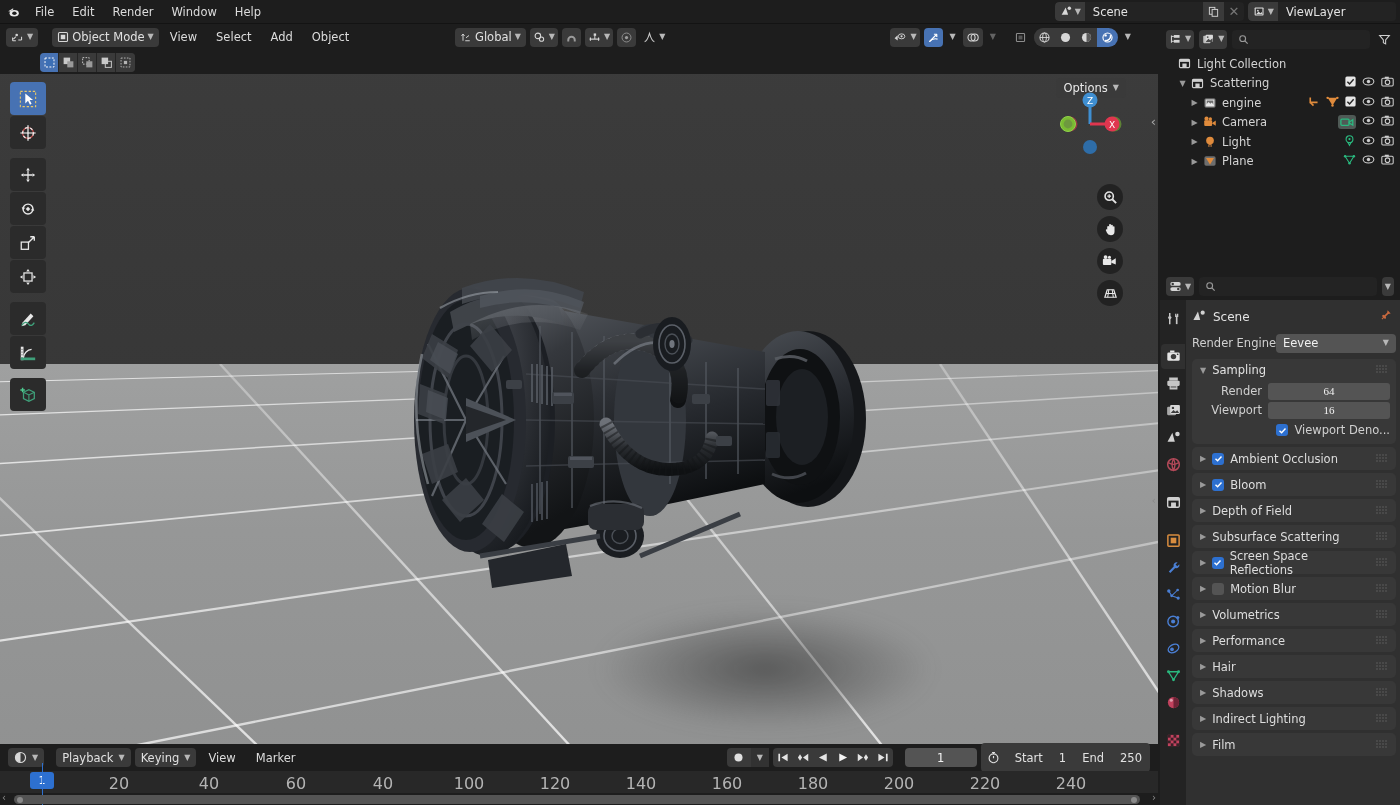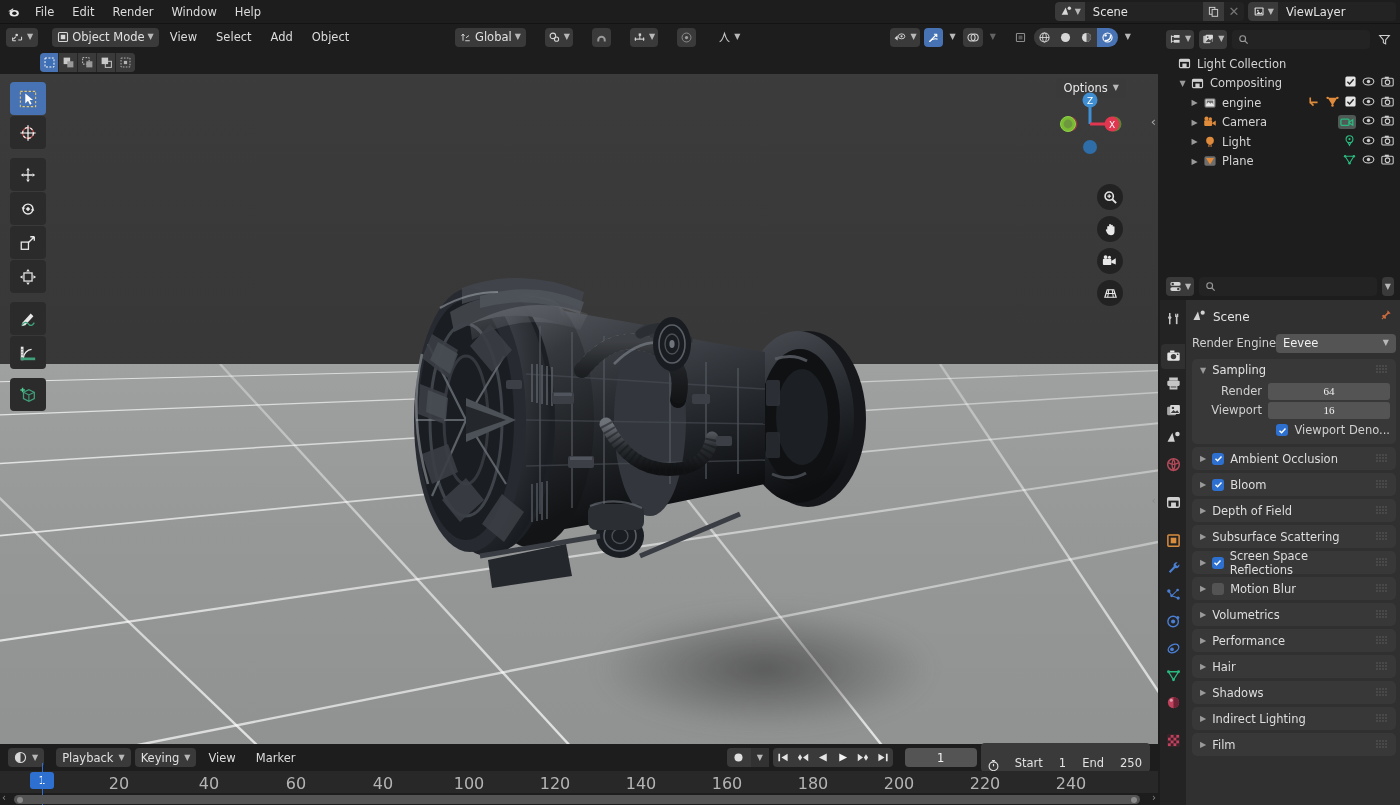--- a/index.html
+++ b/index.html
@@ -197,21 +197,21 @@
     gap: 5px; padding: 0 6px; font-size: 11.5px; color:#e0e0e0;
   }
   .tl-right { margin-left: auto; display:flex; align-items:center; gap: 4px; }
   .rec-group { display:flex; align-items:center; background:#3a3a3a; border-radius:4px; height:19px; }
   .transport { display:flex; background:#3a3a3a; border-radius:4px; overflow:hidden; height: 19px; }
   .transport > div { width: 20px; height:19px; display:flex; align-items:center; justify-content:center; }
   .frame-field {
     width: 72px; height: 19px; background:#545454; border-radius:4px; display:flex;
     align-items:center; justify-content:center; font-size:11.5px; color:#f2f2f2;
   }
-  .se-group { display:flex; height:29px; background:#3a3a3a; border-radius:4px; overflow:hidden; align-items:flex-end;}
+  .se-group { display:flex; height:29px; background:#3a3a3a; border-radius:4px; overflow:hidden; align-items:center;}
   .se-cell { display:flex; align-items:center; gap: 16px; padding: 0 8px; height:19px; font-size:11.5px; color:#e2e2e2;}
   .tl-ruler {
     position:absolute; left:0; top: 27px; width:1158px; height: 22px; background: #282828;
   }
   .tick { position:absolute; top: 3px; font-size: 16px; color: #b4b4b4; transform: translateX(-50%); }
   .playhead {
     position:absolute; top: 1px; height: 17px; background: #2d70d0; border-radius: 3px;
     display:flex; align-items:center; justify-content:center; color:#fff; font-size:11px;
     min-width: 24px; padding: 0 5px;
   }
@@ -498,21 +498,21 @@
           <rect x="5" y="5" width="6" height="6" fill="#d8d8d8"></rect>
         </svg>
         <span>Object Mode</span>
         <span class="chev">▼</span>
       </div>
       <div class="vp-menu">View</div>
       <div class="vp-menu">Select</div>
       <div class="vp-menu">Add</div>
       <div class="vp-menu">Object</div>
 
-      <div style="position:absolute; left:455px; display:flex; align-items:center; gap:19px;">
+      <div style="position:absolute; left:455px; display:flex; align-items:center; gap:4px;">
         <div class="hbtn">
           <svg width="12" height="12" viewBox="0 0 16 16">
             <path d="M4 13 L4 4 M4 4 L2 6.5 M4 4 L6 6.5" stroke="#d5d5d5" stroke-width="1.3" fill="none"></path>
             <path d="M7 13 L13 13" stroke="#d5d5d5" stroke-width="1.3"></path>
             <path d="M8 9 L12 6" stroke="#d5d5d5" stroke-width="1.3"></path>
           </svg>
           <span>Global</span>
           <span class="chev">▼</span>
         </div>
         <div class="hbtn mini">
@@ -825,21 +825,21 @@
       <div class="ol-row">
         <div style="width:10px"></div>
         <div class="disc">▼</div>
         <div class="ol-icon">
           <svg width="13" height="13" viewBox="0 0 16 16">
             <rect x="1.8" y="3" width="12.4" height="10" rx="1.2" fill="none" stroke="#cfcfcf" stroke-width="1.4"></rect>
             <rect x="1.8" y="3" width="12.4" height="3" fill="#cfcfcf"></rect>
             <rect x="5.4" y="8" width="5.2" height="5" fill="#cfcfcf"></rect>
           </svg>
         </div>
-        <div class="ol-label">Compositing</div>
+        <div class="ol-label">Scattering</div>
         <div class="ol-right">
           <span>
             <svg width="11" height="11" viewBox="0 0 14 14">
                 <rect x="0.5" y="0.5" width="13" height="13" rx="2" fill="#e6e6e6"></rect>
                 <path d="M3 7.2 L5.8 10 L11 4.2" stroke="#262626" stroke-width="1.8" fill="none"></path>
               </svg>
           </span>
           <span>
             <svg width="13" height="11" viewBox="0 0 16 13">
                 <ellipse cx="8" cy="6.5" rx="6.6" ry="4.4" fill="none" stroke="#cfcfcf" stroke-width="1.3"></ellipse>

